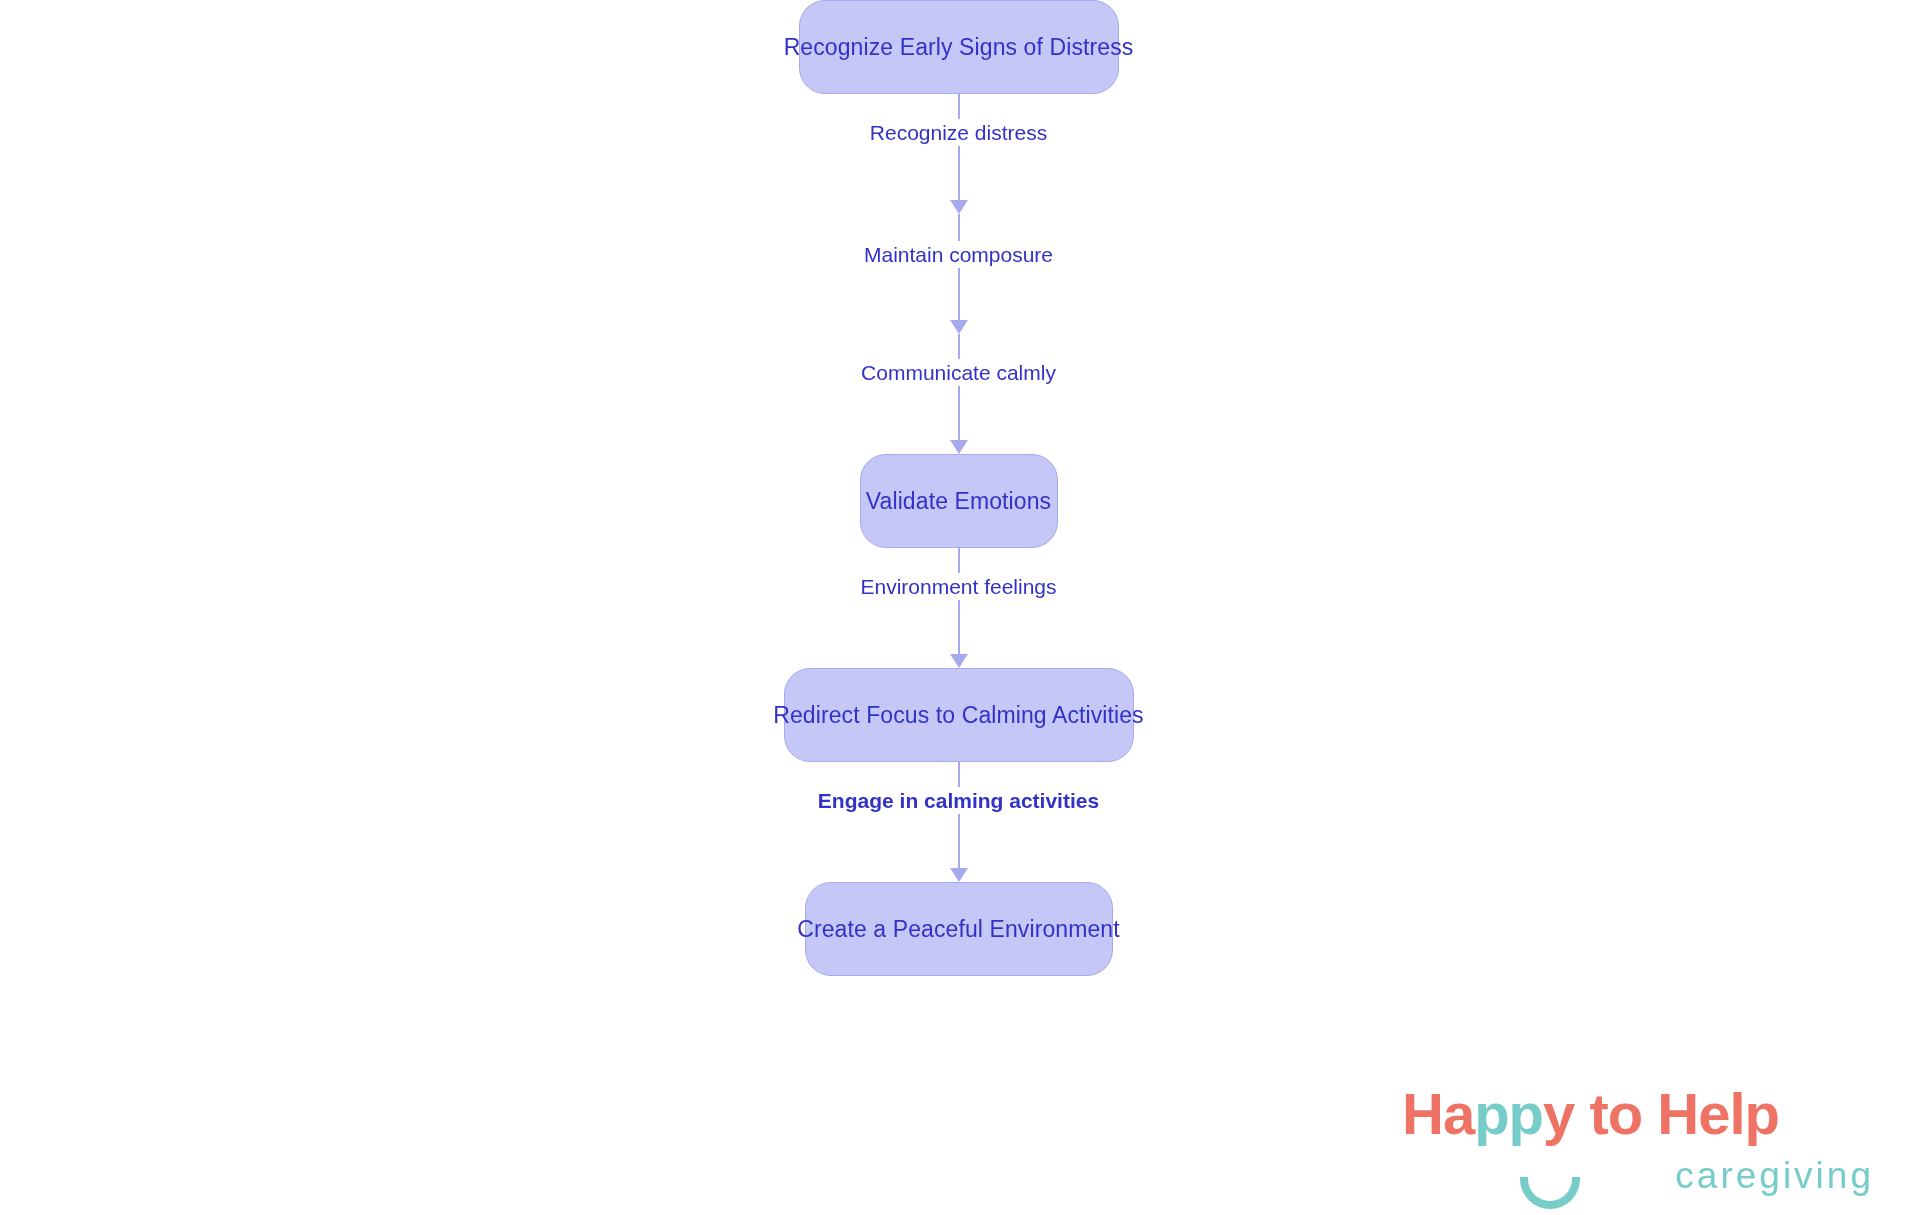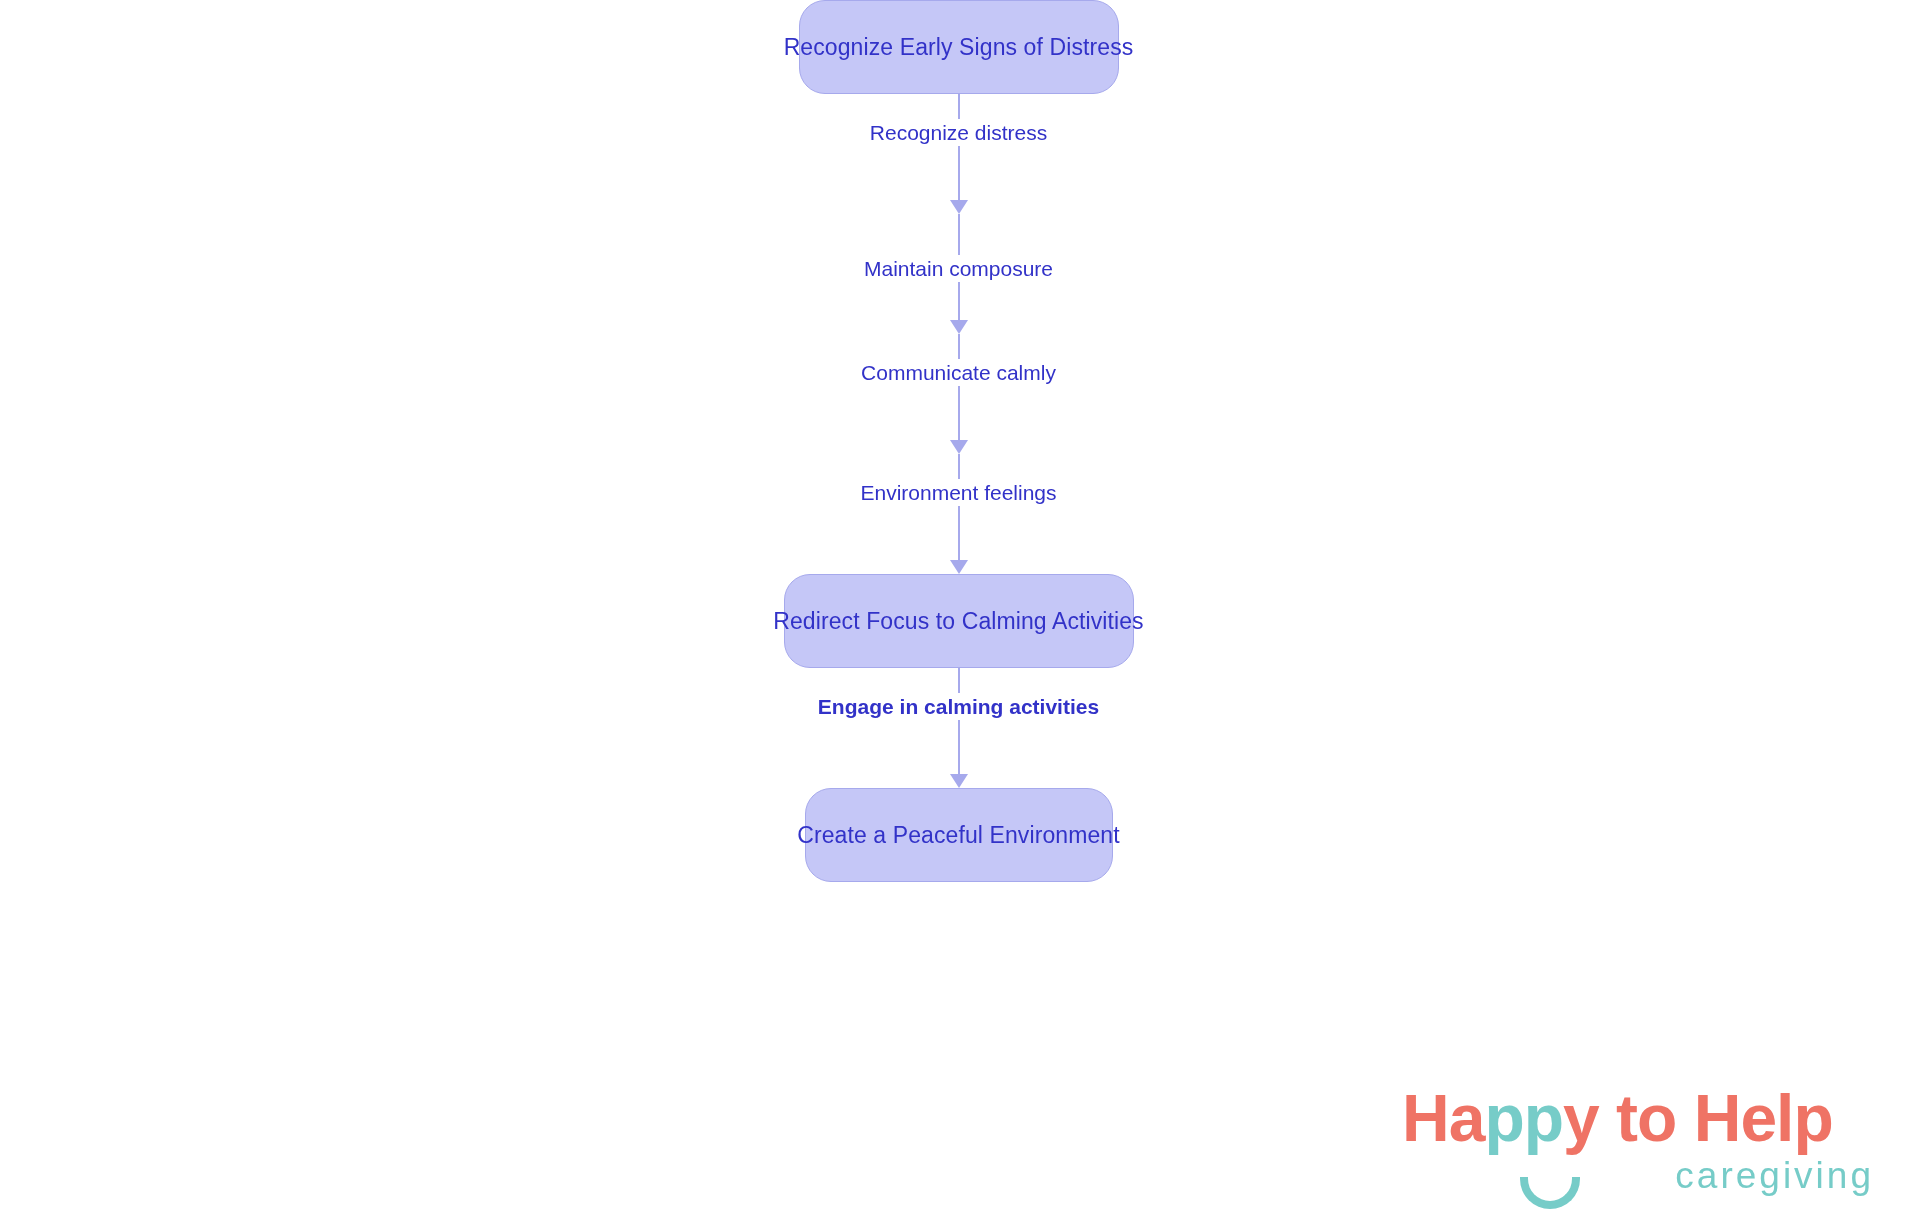--- a/index.html
+++ b/index.html
@@ -94,21 +94,21 @@
     position: absolute;
     right: 38px;
     bottom: 10px;
     width: 480px;
     height: 120px;
   }
   .logo-main {
     position: absolute;
     left: 0;
     top: 0;
-    font-size: 66px;
+    font-size: 58px;
     font-weight: bold;
     letter-spacing: -1px;
     line-height: 1;
     color: #ef7365;
     white-space: nowrap;
   }
   .logo-pp {
     color: #76ccc8;
   }
   .logo-sub {
@@ -147,30 +147,33 @@
     <div class="edge" style="height:120px;">
       <div class="edge-line"></div>
       <div class="edge-arrow"></div>
       <div class="edge-label" style="top:25px;">Recognize distress</div>
     </div>
 
 
     <div class="edge" style="height:120px;">
       <div class="edge-line"></div>
       <div class="edge-arrow"></div>
-      <div class="edge-label" style="top:41px;">Maintain composure</div>
+      <div class="edge-label" style="top:27px;">Maintain composure</div>
     </div>
 
 
     <div class="edge" style="height:120px;">
       <div class="edge-line"></div>
       <div class="edge-arrow"></div>
       <div class="edge-label" style="top:25px;">Communicate calmly</div>
     </div>
 
+    <div class="node" style="width: 198px;">
+      <span>Validate Emotions</span>
+    </div>
 
     <div class="edge" style="height:120px;">
       <div class="edge-line"></div>
       <div class="edge-arrow"></div>
       <div class="edge-label" style="top:25px;">Environment feelings</div>
     </div>
 
     <div class="node" style="width: 350px;">
       <span>Redirect Focus to Calming Activities</span>
     </div>

